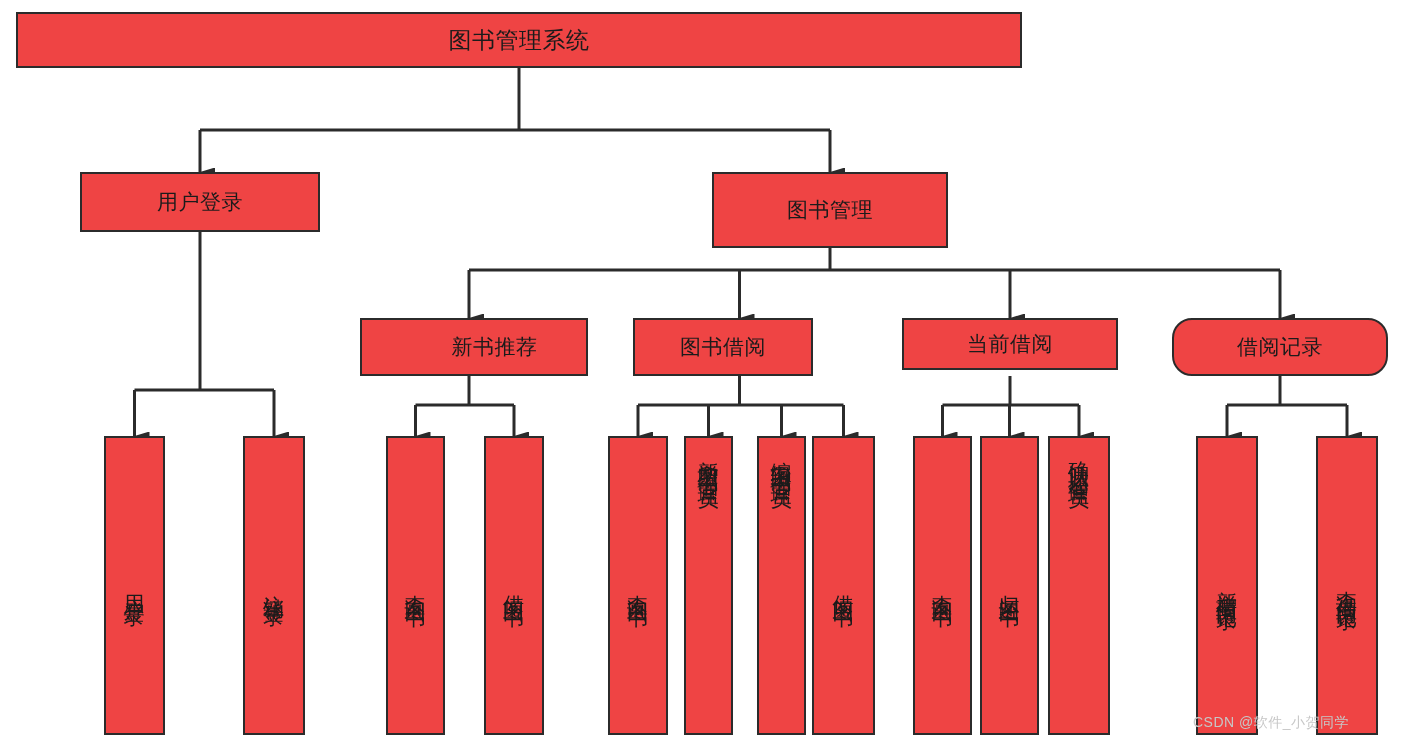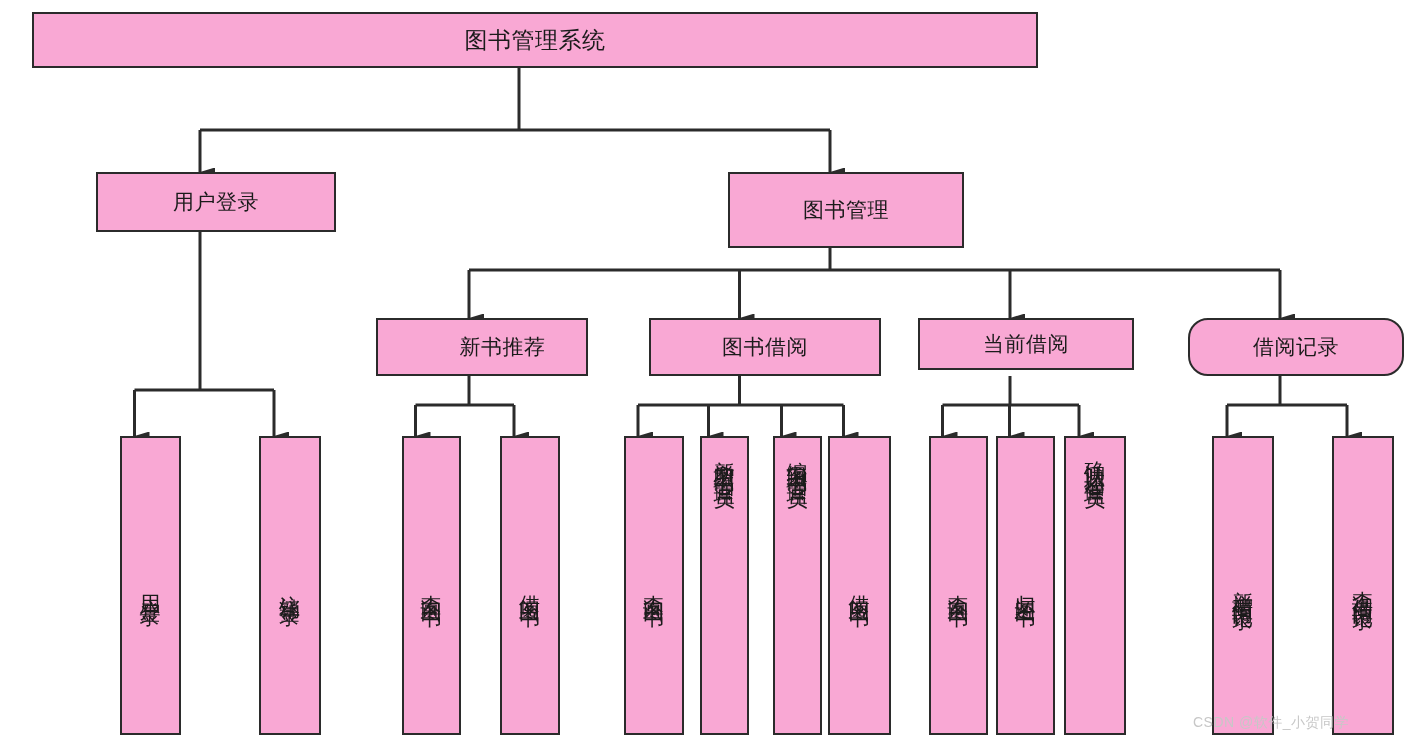--- a/index.html
+++ b/index.html
@@ -21,29 +21,28 @@
   #diagram-svg {
     position: absolute;
     left: 0;
     top: 0;
     width: 1405px;
     height: 747px;
   }
   .node {
     position: absolute;
     box-sizing: border-box;
-    background: #f9a8d4;
+    background: #ef4444;
     border: 2.5px solid #2b2b2b;
     display: flex;
     align-items: center;
     justify-content: center;
     color: #1b1b1b;
     text-align: right;
     z-index: 2;
-    margin-left: 16px;
   }
   .node.level0 {
     font-size: 23px;
     letter-spacing: 0.5px;
   }
   .node.level1, .node.level2 {
     font-size: 21px;
     letter-spacing: 0.5px;
   }
   
@@ -120,24 +119,24 @@
   <div id="nodes-layer">
       <div class="node level0" style="left: 16px; top: 12px; width: 1006px; height: 56px;">
         <span>图书管理系统</span>
       </div>
       <div class="node level1" style="left: 80px; top: 172px; width: 240px; height: 60px;">
         <span>用户登录</span>
       </div>
       <div class="node level1" style="left: 712px; top: 172px; width: 236px; height: 76px;">
         <span>图书管理</span>
       </div>
-      <div class="node level2" style="left: 360px; top: 318px; width: 212px; height: 58px; padding-left: 41px;">
+      <div class="node level2" style="left: 360px; top: 318px; width: 228px; height: 58px; padding-left: 41px;">
         <span>新书推荐</span>
       </div>
-      <div class="node level2" style="left: 633px; top: 318px; width: 232px; height: 58px;">
+      <div class="node level2" style="left: 633px; top: 318px; width: 180px; height: 58px;">
         <span>图书借阅</span>
       </div>
       <div class="node level2" style="left: 902px; top: 318px; width: 216px; height: 52px;">
         <span>当前借阅</span>
       </div>
       <div class="node level2" style="left: 1172px; top: 318px; width: 216px; height: 58px; border-radius: 20px;">
         <span>借阅记录</span>
       </div>
       <div class="node leaf" style="left: 104px; top: 436px; width: 61px; height: 299px;">
         <span>用户登录</span>

